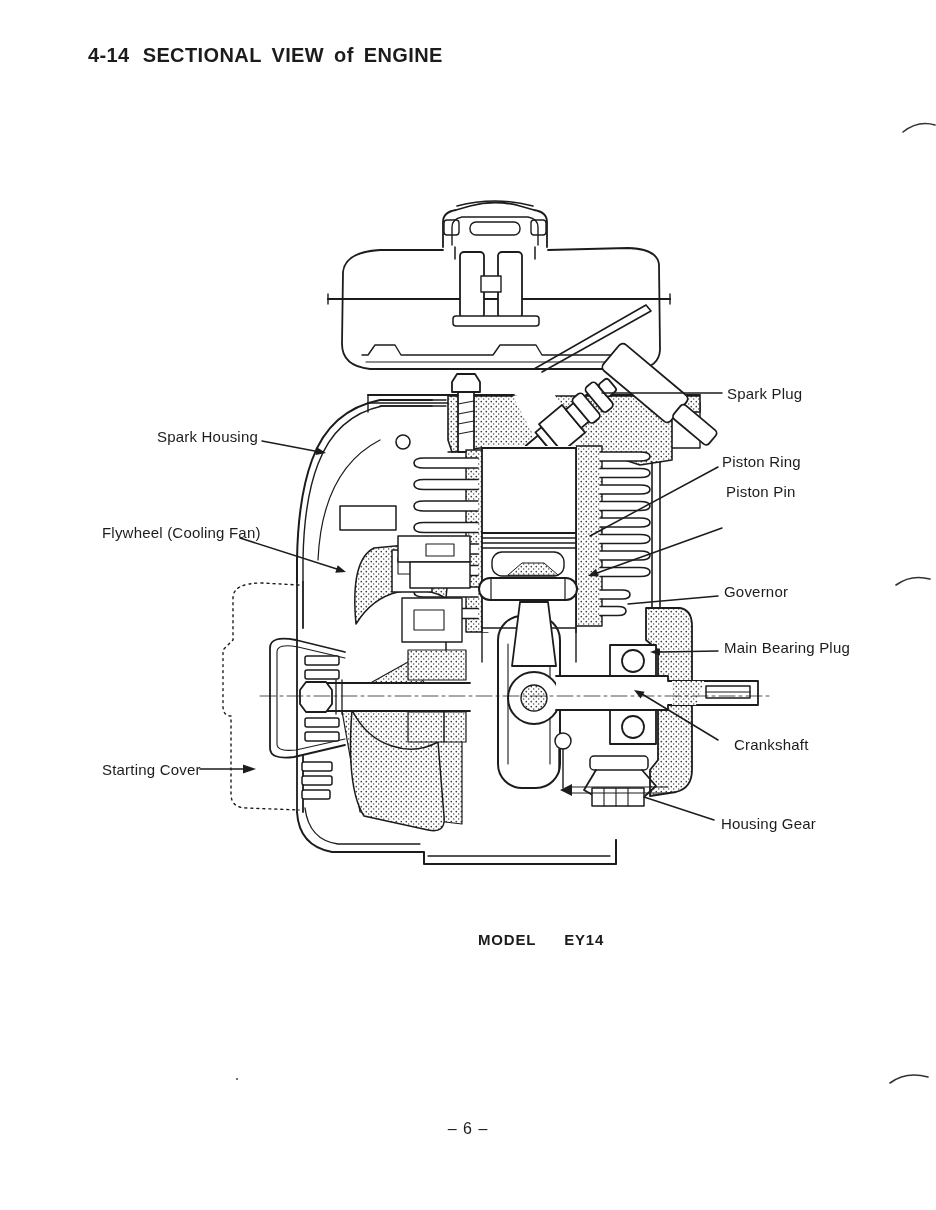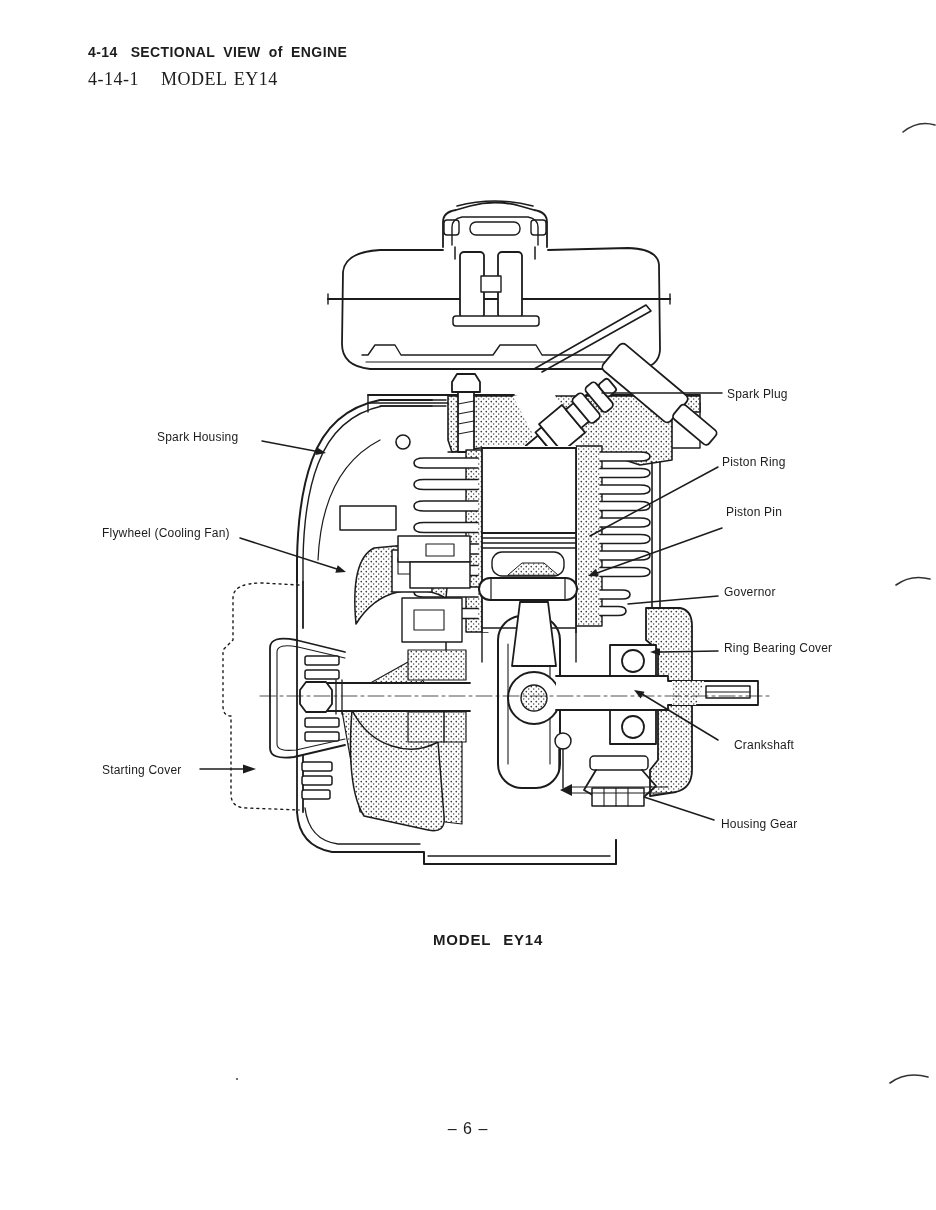--- a/index.html
+++ b/index.html
@@ -2,52 +2,49 @@
 <html><head>
 <meta charset="utf-8">
 <style>
   html,body{margin:0;padding:0;background:#e8e8e8;}
   .page{
     position:relative;width:936px;height:1210px;background:#ffffff;
     font-family:"Liberation Sans",sans-serif;color:#1c1c1c;overflow:hidden;
     margin:0 auto;
   }
   .heading{position:absolute;left:88px;top:44px;}
-  .heading-line1{font-size:14px;font-weight:bold;letter-spacing:0.4px;white-space:nowrap;}
+  .heading-line1{font-size:20px;font-weight:bold;letter-spacing:0.4px;white-space:nowrap;}
   .heading-line1 .sec-num{padding-right:13px;}
   .heading-line1 .sec-title{word-spacing:4px;}
   .heading-line2{font-family:"Liberation Serif",serif;font-size:18px;margin-top:9px;white-space:nowrap;}
   .heading-line2 .sub-num{padding-right:22px;letter-spacing:0.5px;}
   .heading-line2 .sub-title{letter-spacing:0.5px;word-spacing:2px;}
   svg.diagram{position:absolute;left:0;top:0;}
   .callout{
-    position:absolute;font-size:12px;line-height:16px;white-space:nowrap;
+    position:absolute;font-size:15px;line-height:16px;white-space:nowrap;
     color:#1c1c1c;letter-spacing:0.2px;
   }
   .fig-caption{
     position:absolute;left:433px;top:931px;font-size:15px;font-weight:bold;
     letter-spacing:0.8px;white-space:nowrap;
   }
-  .fig-caption .cap-model{padding-right:12px;}
+  .fig-caption .cap-model{padding-right:28px;margin-left:45px;}
   .page-number{
     position:absolute;left:0;right:0;top:1120px;text-align:center;
     font-size:16px;letter-spacing:1px;
   }
 </style>
 </head>
 <body>
 
 <div class="page">
 
   <div class="heading">
     <div class="heading-line1">
       <span class="sec-num">4-14</span><span class="sec-title">SECTIONAL VIEW of ENGINE</span>
-    </div>
-    <div class="heading-line2">
-      <span class="sub-num">4-14-1</span><span class="sub-title">MODEL EY14</span>
     </div>
   </div>
 
   <svg class="diagram" width="936" height="1210" viewBox="0 0 936 1210">
     <defs>
       <pattern id="st" width="5" height="5" patternUnits="userSpaceOnUse">
         <rect width="5" height="5" fill="#ffffff"></rect>
         <circle cx="1.3" cy="1.6" r="0.85" fill="#3c3c3c"></circle>
         <circle cx="3.7" cy="3.9" r="0.75" fill="#4a4a4a"></circle>
       </pattern>
@@ -283,24 +280,24 @@
         <path d="M896,585 Q911,574 930,579"></path>
         <path d="M890,1083 Q906,1071 928,1077"></path>
         <circle cx="237" cy="1079" r="1.1" fill="#3c3c3c" stroke="none"></circle>
       </g>
     </g>
   </svg>
 
   <div class="callout" style="left:727px;top:386px">Spark Plug</div>
   <div class="callout" style="left:157px;top:429px">Spark Housing</div>
   <div class="callout" style="left:722px;top:454px">Piston Ring</div>
-  <div class="callout" style="left:726px;top:504px">Piston Pin</div>
+  <div class="callout" style="left:726px;top:484px">Piston Pin</div>
   <div class="callout" style="left:102px;top:525px">Flywheel (Cooling Fan)</div>
   <div class="callout" style="left:724px;top:584px">Governor</div>
-  <div class="callout" style="left:724px;top:640px">Ring Bearing Cover</div>
+  <div class="callout" style="left:724px;top:640px">Main Bearing Plug</div>
   <div class="callout" style="left:734px;top:737px">Crankshaft</div>
   <div class="callout" style="left:102px;top:762px">Starting Cover</div>
   <div class="callout" style="left:721px;top:816px">Housing Gear</div>
 
   <div class="fig-caption">
     <span class="cap-model">MODEL</span><span>EY14</span>
   </div>
 
   <div class="page-number">– 6 –</div>
 

